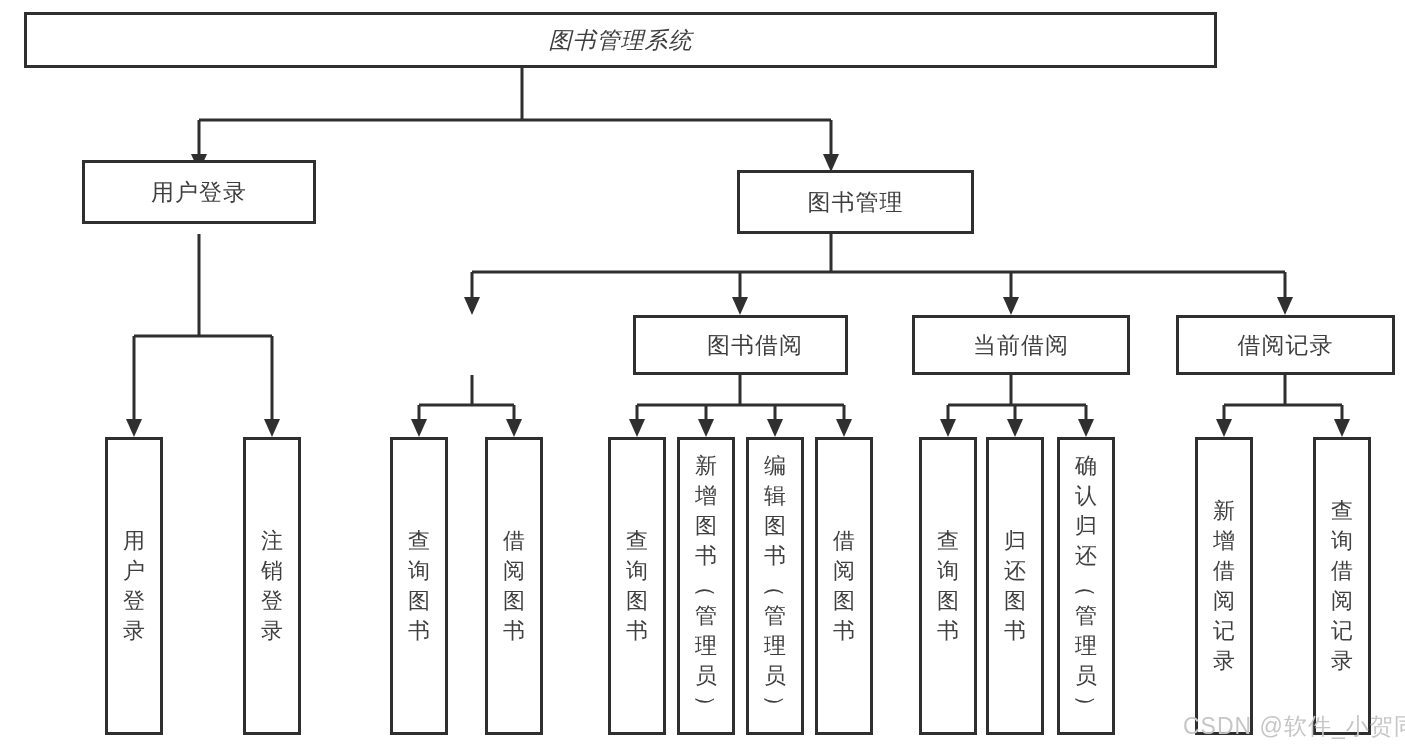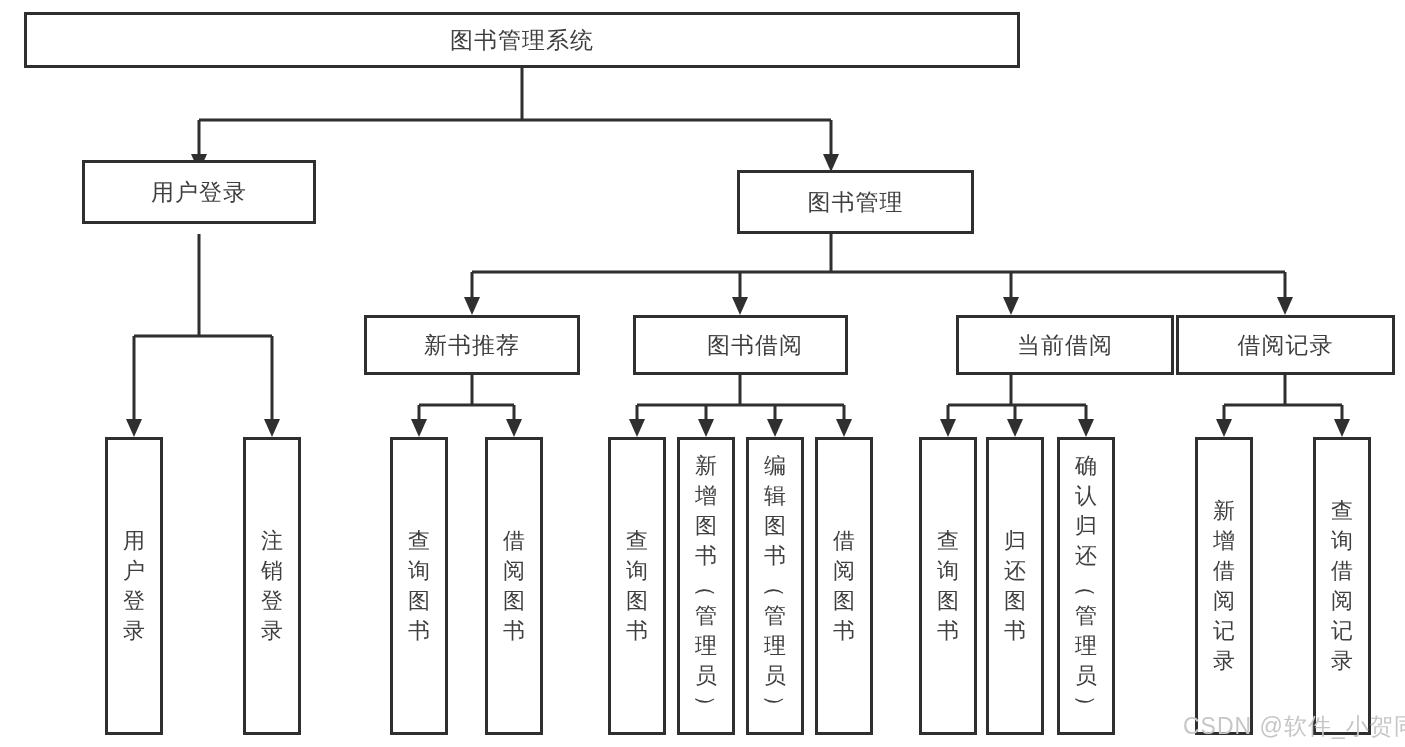--- a/index.html
+++ b/index.html
@@ -102,38 +102,35 @@
       <polygon points="1007,419 1023,419 1015,437"></polygon>
       <polygon points="1078,419 1094,419 1086,437"></polygon>
     </g>
     <g>
       <path d="M1285,375 V405 M1224,405 H1342 M1224,405 V421 M1342,405 V421"></path>
       <polygon points="1216,419 1232,419 1224,437"></polygon>
       <polygon points="1334,419 1350,419 1342,437"></polygon>
     </g>
   </svg>
 
-  <div class="hbox" style="left:24px;top:12px;width:996px;height:56px;">
+  <div class="hbox" style="left:24px;top:12px;width:1193px;height:56px;font-style:italic;">
     <span>图书管理系统</span>
   </div>
 
   <div class="hbox" style="left:82px;top:160px;width:234px;height:64px;">
     <span>用户登录</span>
   </div>
   <div class="hbox" style="left:737px;top:170px;width:237px;height:64px;">
     <span>图书管理</span>
   </div>
 
-  <div class="hbox" style="left:364px;top:315px;width:216px;height:60px;">
-    <span>新书推荐</span>
-  </div>
   <div class="hbox" style="left:633px;top:315px;width:215px;height:60px;padding-left:29px;">
     <span>图书借阅</span>
   </div>
-  <div class="hbox" style="left:956px;top:315px;width:218px;height:60px;">
+  <div class="hbox" style="left:912px;top:315px;width:218px;height:60px;">
     <span>当前借阅</span>
   </div>
   <div class="hbox" style="left:1176px;top:315px;width:219px;height:60px;text-align:right;">
     <span>借阅记录</span>
   </div>
 
   <div class="vbox" style="left:105px;">
     <div class="vtext">
         <div class="vchar">用</div>
         <div class="vchar">户</div>

